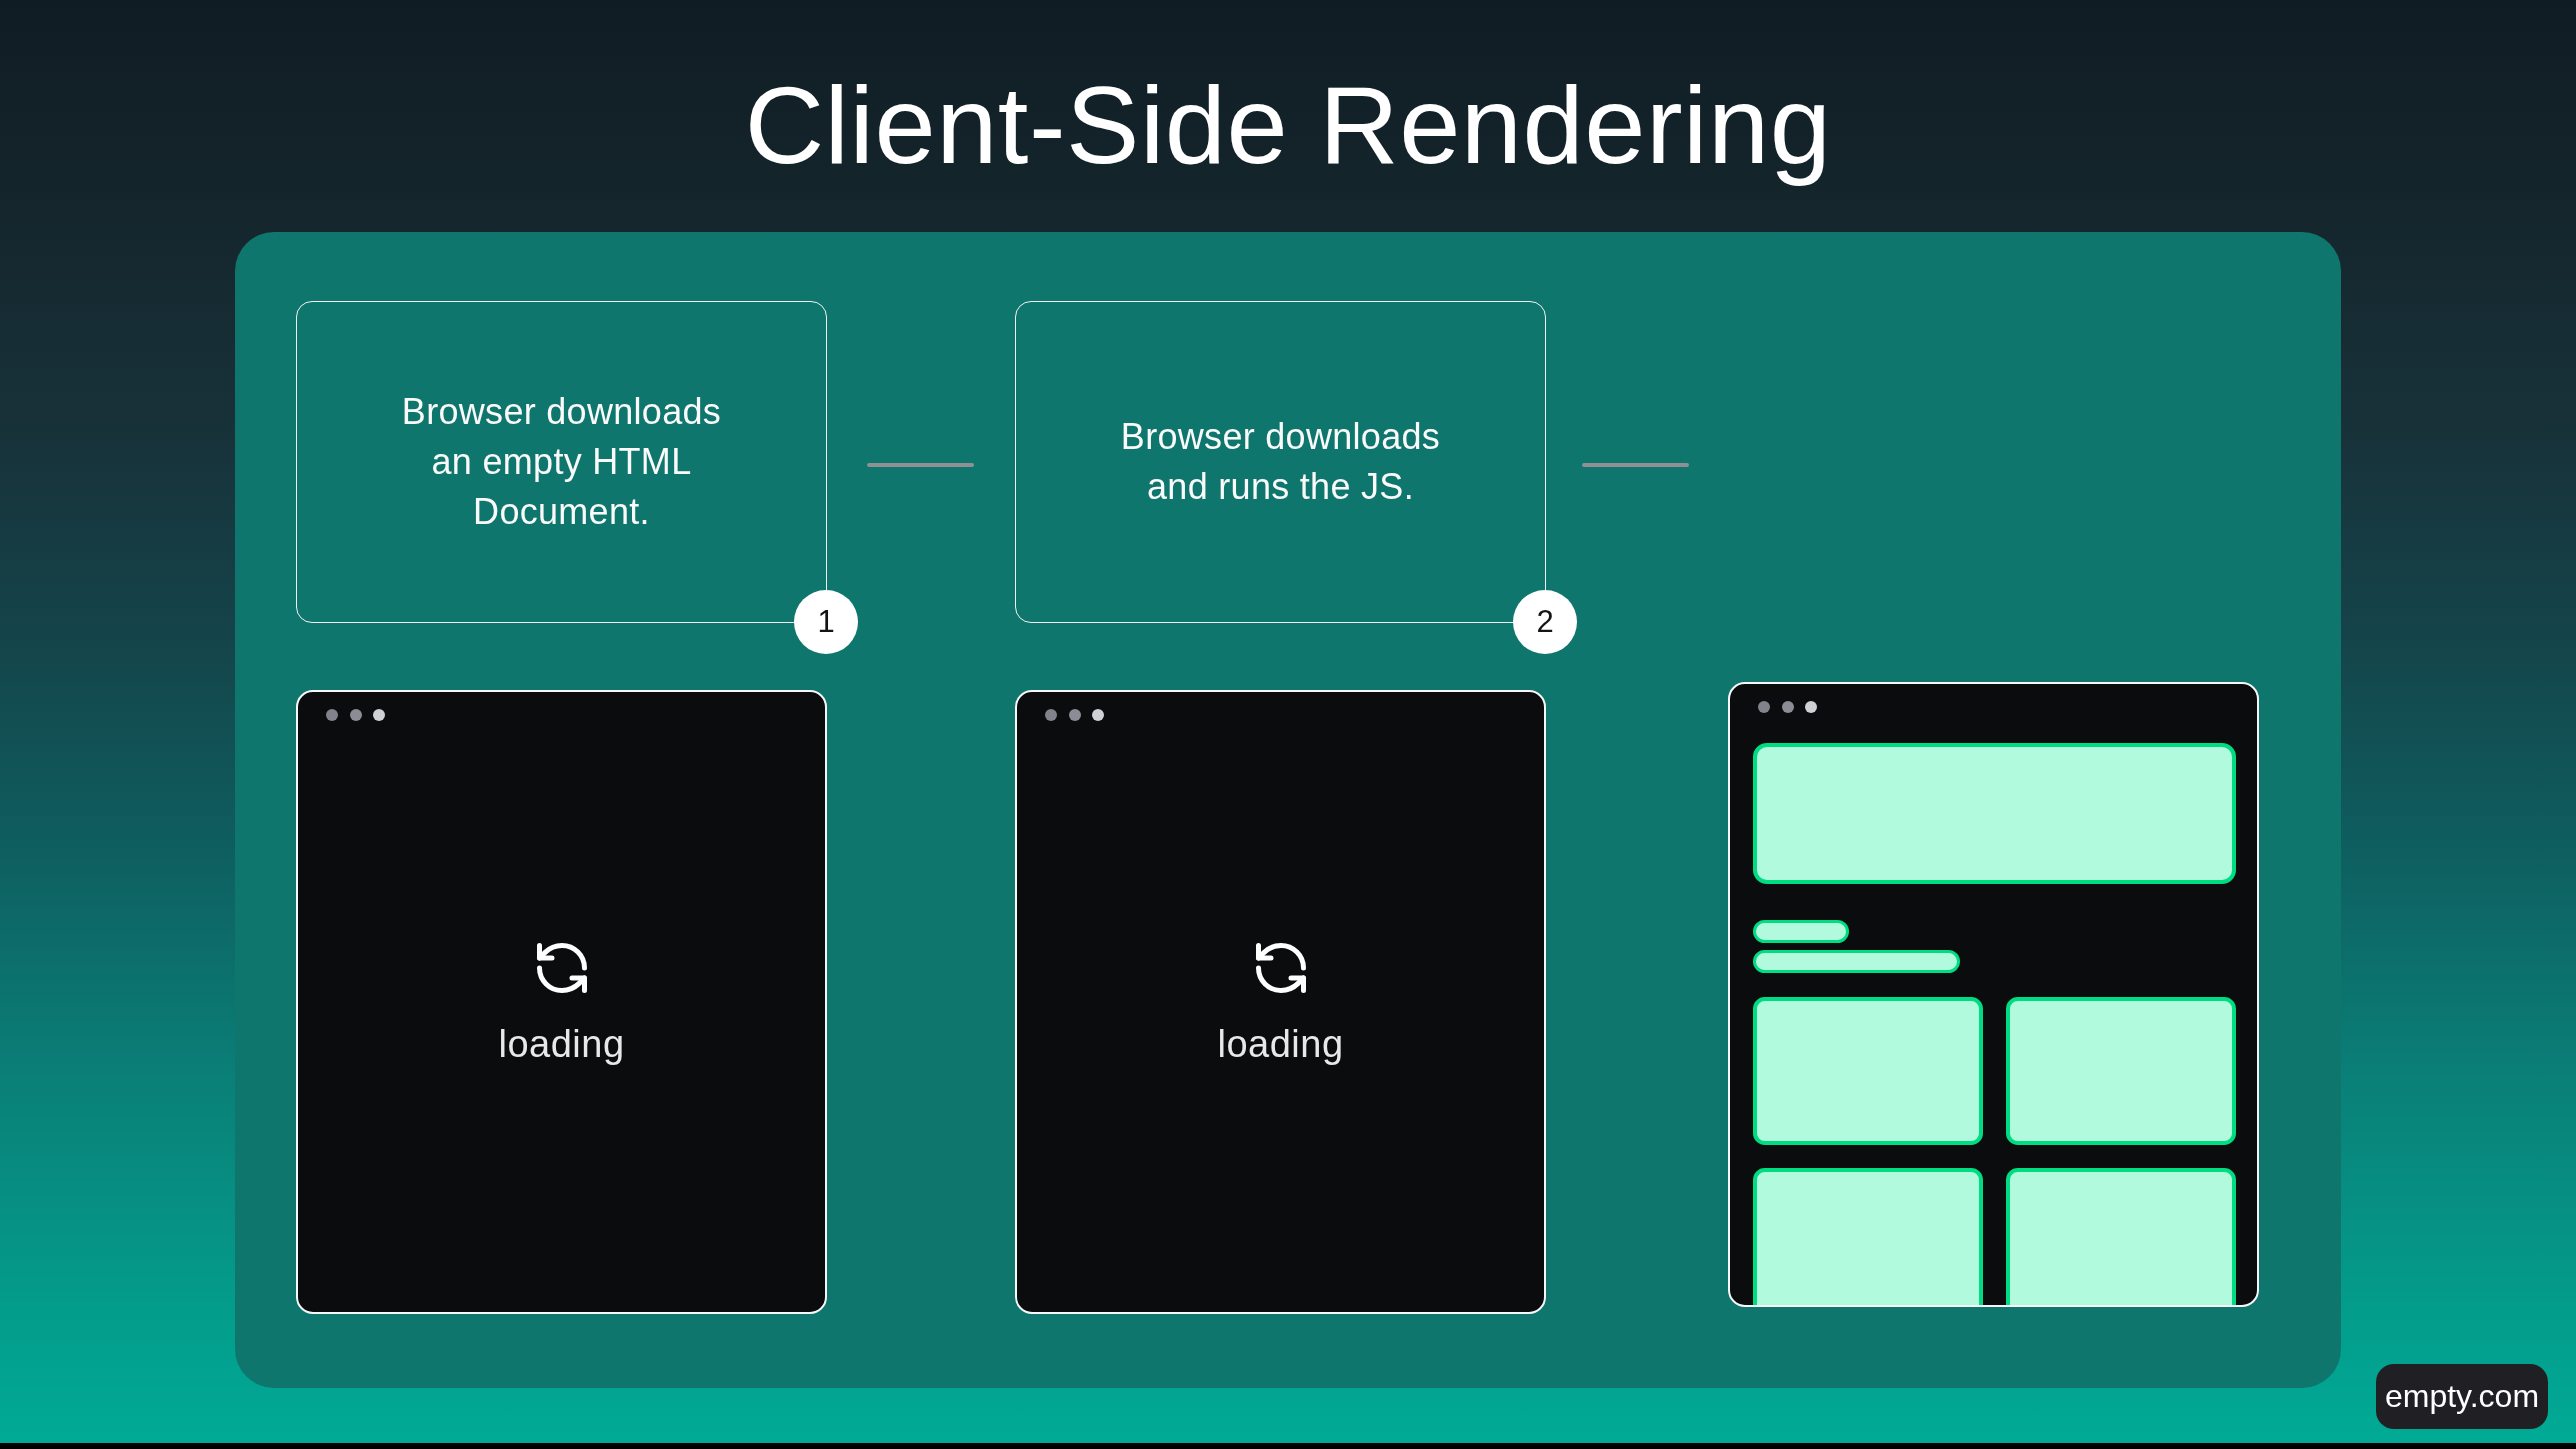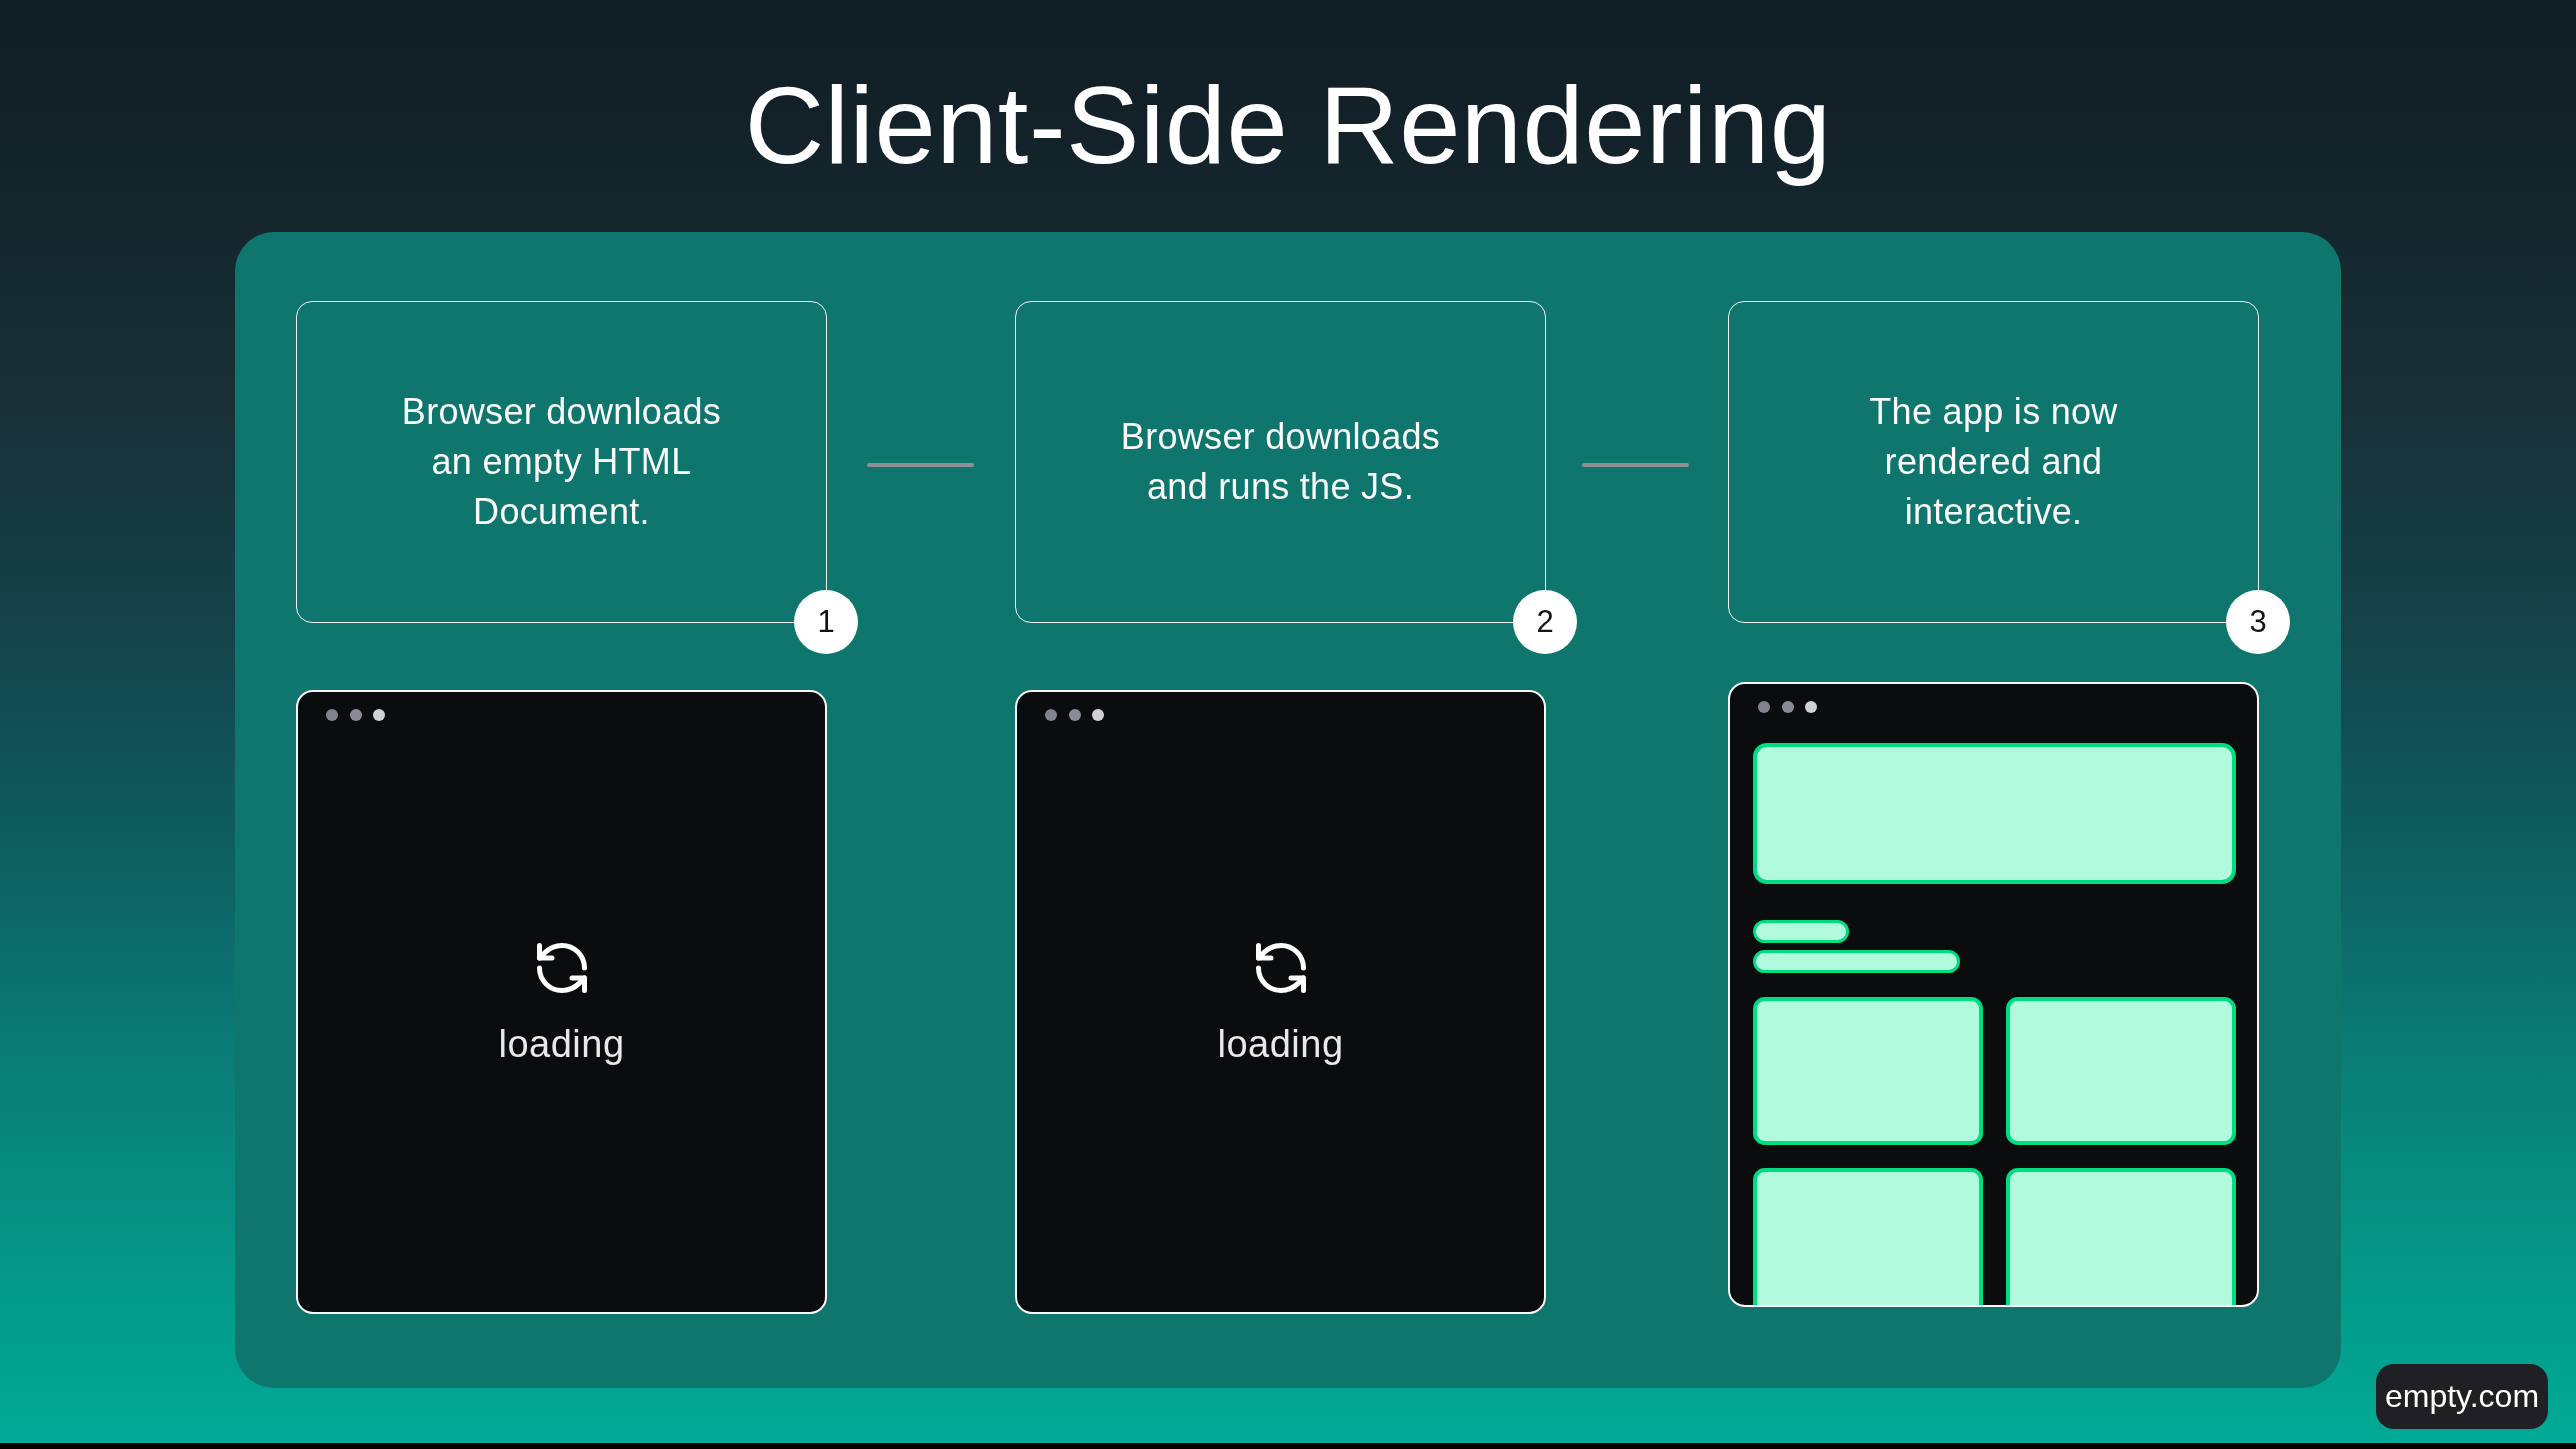--- a/index.html
+++ b/index.html
@@ -111,26 +111,20 @@
   <div class="connector c1"></div>
 
   <div class="step-box col2">
     <div class="desc">Browser downloads
 and runs the JS.</div>
     <div class="step-badge">2</div>
   </div>
 
   <div class="connector c2"></div>
 
-  <div class="step-box col3">
-    <div class="desc">The app is now
-rendered and
-interactive.</div>
-    <div class="step-badge">3</div>
-  </div>
 
   <div class="browser col1">
     <div class="window-dots">
       <i></i>
       <i></i>
       <i></i>
     </div>
     <div class="loading-content">
       <svg viewBox="0 0 24 24" fill="none" stroke="#ffffff" stroke-width="2" stroke-linecap="round" stroke-linejoin="round">
         <path d="M21 12a9 9 0 0 0-9-9 9.75 9.75 0 0 0-6.74 2.74L3 8"></path>

